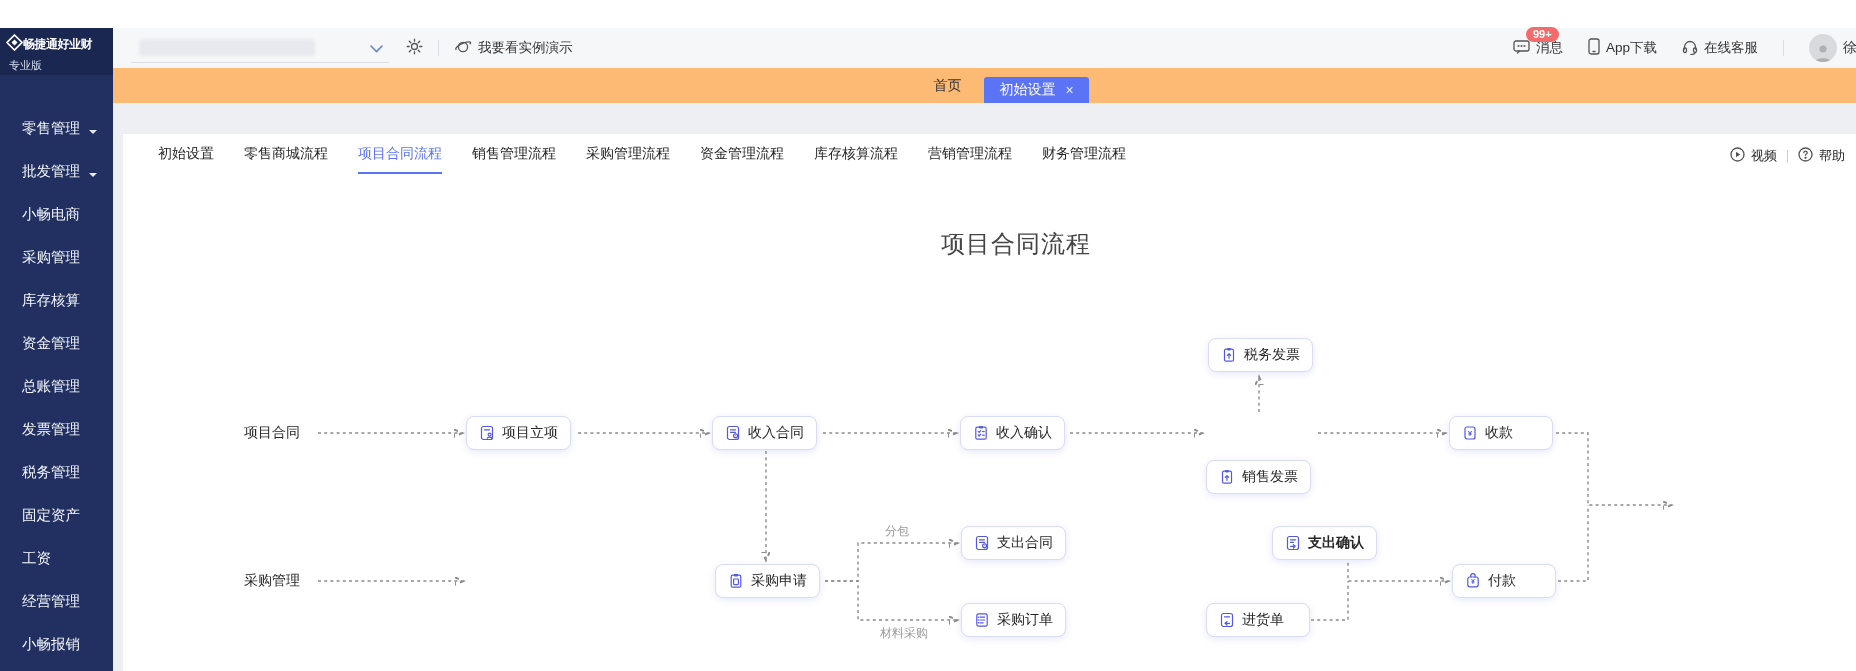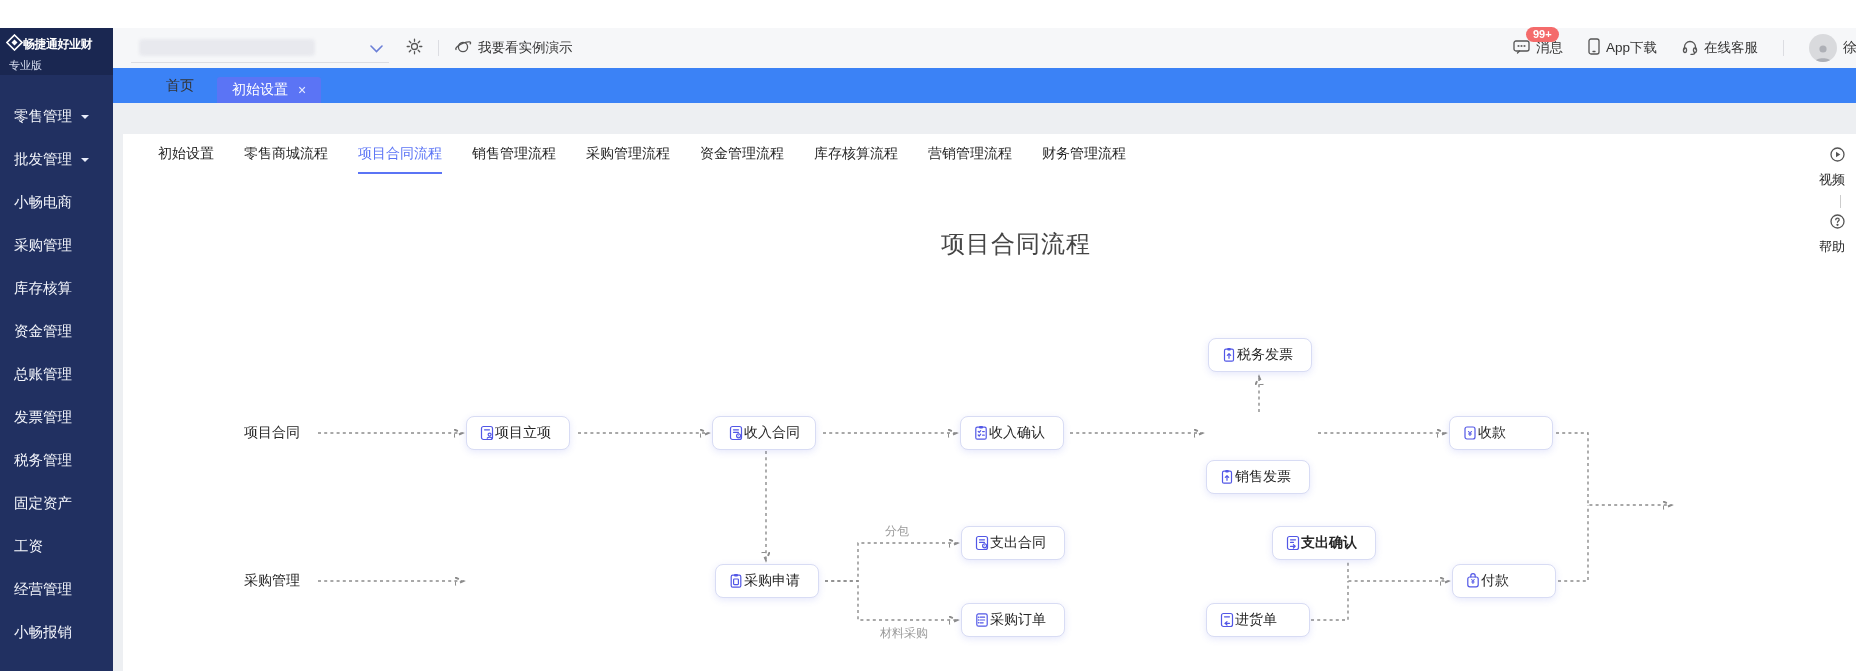--- a/index.html
+++ b/index.html
@@ -6,61 +6,61 @@
   html,body { width:1856px; height:671px; overflow:hidden; background:#fff;
     font-family:"Liberation Sans","DejaVu Sans",sans-serif; }
 
   
   .sidebar { position:absolute; left:0; top:28px; bottom:0; width:113px; background:#213061; }
   .logo-block { height:47px; background:#1a2751; padding:6px 4px 0 6px; }
   .brand-row { display:flex; align-items:center; }
   .brand-name { font-size:12px; font-weight:700; color:#fff; white-space:nowrap; letter-spacing:-0.5px; }
   .edition { font-size:11px; color:#d7ddf0; padding:3px 0 0 3px; }
   .menu { padding-top:20px; }
-  .menu-item { height:43px; display:flex; align-items:center; padding-left:14px;
+  .menu-item { height:43px; display:flex; align-items:flex-end; padding-left:22px;
     font-size:14.5px; color:#f4f6fc; cursor:pointer; white-space:nowrap; }
   .caret { width:0; height:0; border:4.5px solid transparent; border-top-color:#e8ecfa; margin:5px 0 0 9px; }
 
   
   .topbar { position:absolute; left:113px; top:28px; right:0; height:40px; background:#f6f7f9;
     display:flex; align-items:center; }
   .workspace { margin-left:18px; width:258px; height:30px; border-bottom:1px solid #dcdde2;
     display:flex; align-items:center; justify-content:space-between; padding:0 6px 0 8px; }
   .blur-blob { width:176px; height:17px; border-radius:4px; background:#e8e9ee; filter:blur(1.5px); }
   .tb-sep { width:1px; height:16px; background:#dcdde2; }
   .tb-item { display:flex; align-items:center; gap:6px; font-size:13.5px; color:#333; position:relative; cursor:pointer; }
   .tb-right { margin-left:auto; display:flex; align-items:center; gap:25px; }
   .badge { position:absolute; top:-12px; left:13px; background:#f46b6b; color:#fff; font-size:11px;
     font-weight:700; border-radius:9px; padding:1.5px 7px; line-height:12px; }
   .avatar { width:28px; height:28px; border-radius:50%; background:#d9dadd; overflow:hidden;
     display:flex; align-items:flex-end; justify-content:center; }
   .uname { width:13px; overflow:hidden; white-space:nowrap; font-size:14px; color:#333; }
 
   
-  .wintabs { position:absolute; left:113px; top:68px; right:0; height:35px; background:#3b82f6;
-    display:flex; align-items:flex-end; padding-left:30px; }
+  .wintabs { position:absolute; left:113px; top:68px; right:0; height:35px; background:#fdba74;
+    display:flex; align-items:flex-end; padding-left:30px;justify-content:center; }
   .wtab { height:35px; display:flex; align-items:center; padding:0 23px; font-size:14px; color:#333; cursor:pointer; }
   .wtab.active { height:26px; background:#5b74f5; color:#fff; border-radius:3px 3px 0 0; gap:10px; padding:0 15px; }
   .wtab .close { font-size:14px; line-height:1; color:#e8ecff; cursor:pointer; }
 
   
   .main { position:absolute; left:113px; top:103px; right:0; bottom:0; background:#edeff2; }
   .card { position:absolute; left:10px; top:31px; right:0; bottom:0; background:#fff; }
   .flowtabs { display:flex; gap:30px; padding:11px 120px 0 35px; }
   .ftab { font-size:14px; color:#262626; padding-bottom:9px; cursor:pointer; white-space:nowrap; }
   .ftab.active { color:#5b74f5; border-bottom:2px solid #5b74f5; }
-  .tab-tools { position:absolute; right:11px; top:13px; display:flex; align-items:flex-end; gap:6px;
-    font-size:13px; color:#262626;flex-direction:column; }
+  .tab-tools { position:absolute; right:11px; top:13px; display:flex; align-items:center; gap:6px;
+    font-size:13px; color:#262626; }
   .tool-sep { width:1px; height:13px; background:#ccc; margin:0 4px; }
 
   
   .stage { position:absolute; left:0; top:0; width:1856px; height:671px; pointer-events:none; }
   .ftitle { position:absolute; font-size:24px; color:#454545; letter-spacing:1px; }
   .fnode { position:absolute; min-width:104px; height:34px; display:inline-flex; align-items:center;
-    gap:0; padding:0 12px; background:#fff; border:1px solid #d8dcf4; border-radius:8px;
+    gap:7px; padding:0 12px; background:#fff; border:1px solid #d8dcf4; border-radius:8px;
     box-shadow:0 2px 7px rgba(88,99,230,.15); font-size:14px; color:#262626;
     white-space:nowrap; pointer-events:auto; cursor:pointer; }
   .fnode svg { flex:0 0 auto; }
   .flabel { position:absolute; font-size:14px; color:#262626; transform:translateY(-50%); }
   .elabel { position:absolute; font-size:12px; color:#9a9a9a; transform:translate(-50%,-50%); white-space:nowrap; }
   svg.lines path { fill:none; stroke:#8c8c8c; stroke-width:1.4; stroke-dasharray:3 3.2; }
   .nicon { stroke:#5257e6; fill:none; stroke-width:1.2; stroke-linecap:round; stroke-linejoin:round; }
   .nicon text { stroke:none; fill:#5257e6; font-weight:bold; }
   .gicon { stroke:#555; fill:none; stroke-width:1.3; stroke-linecap:round; stroke-linejoin:round; }
 </style>

